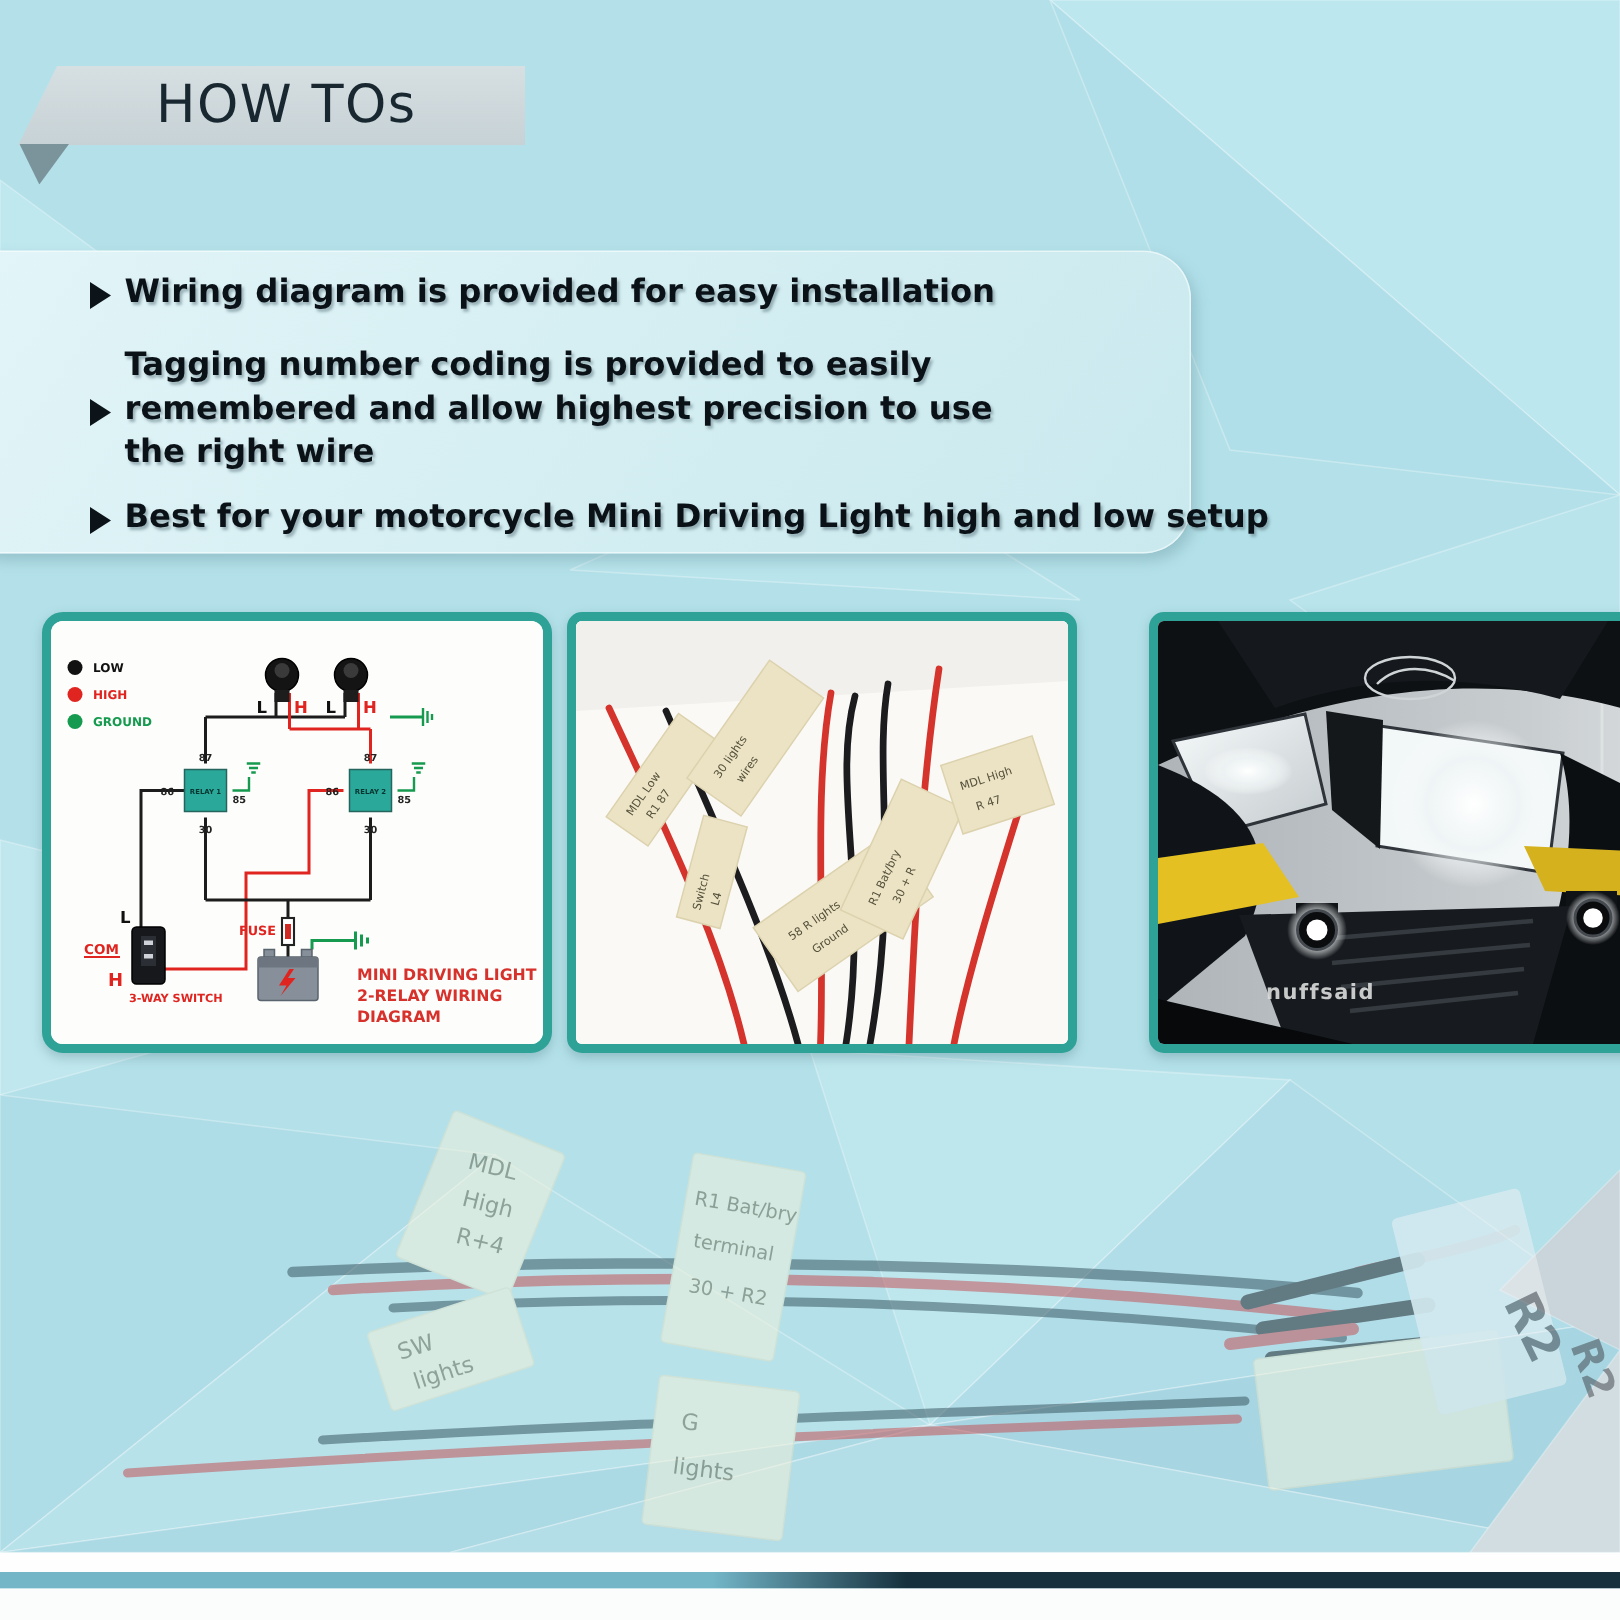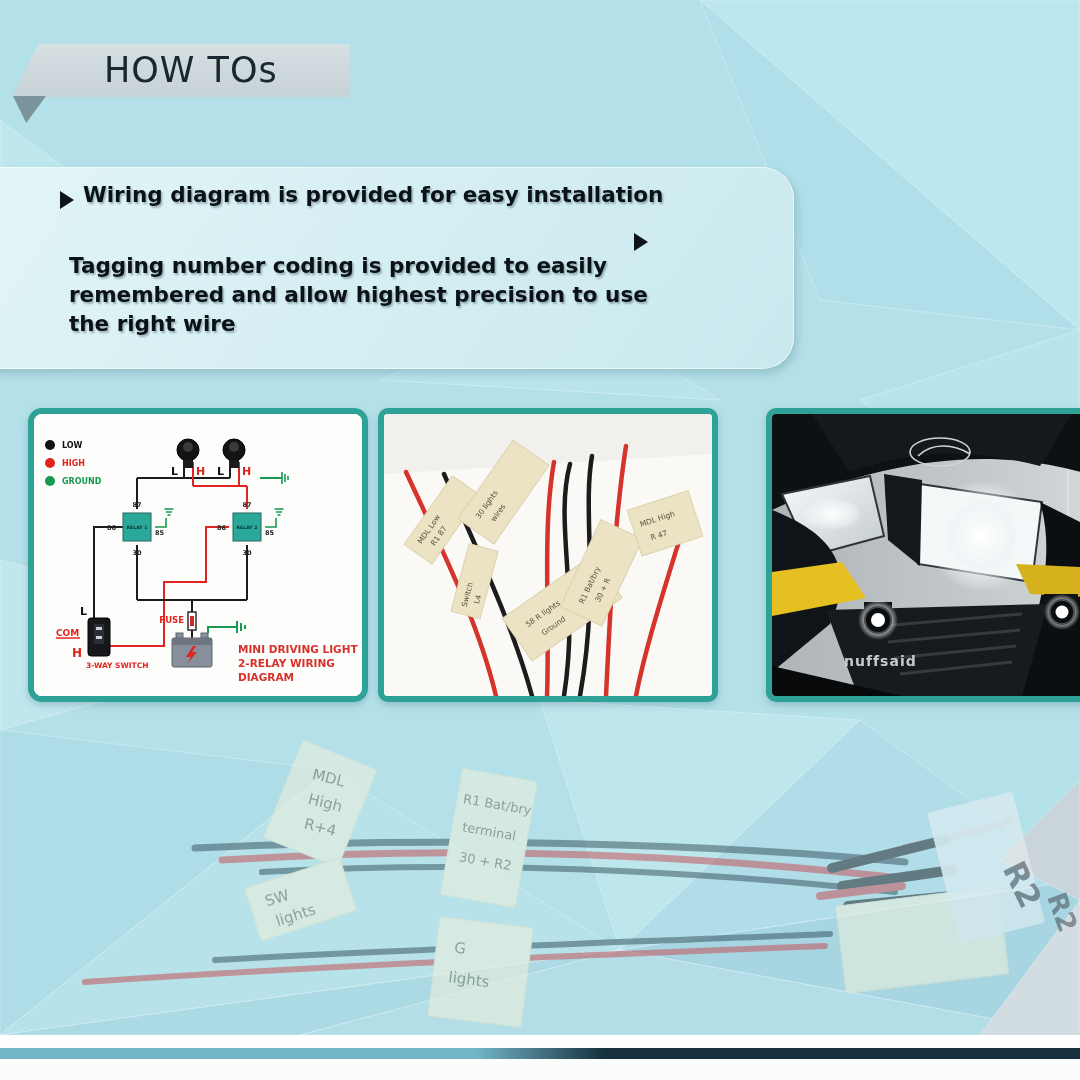--- a/index.html
+++ b/index.html
@@ -22,21 +22,21 @@
     left:104px;top:44px;height:53px;line-height:53px;
     font-size:35px;font-weight:normal;color:#192830;letter-spacing:1px;
     font-family:"DejaVu Sans",sans-serif;
   }
   
   .panel{
     left:-30px;top:167px;width:824px;height:202px;border-radius:32px;
     background:linear-gradient(125deg,#e3f5f8 0%,#d4eef2 55%,#c9e9ee 100%);
     box-shadow:3px 5px 9px rgba(105,150,160,0.40), inset 0 0 0 1px rgba(255,255,255,0.55);
   }
-  .bullet{position:absolute;display:flex;align-items:flex-end;padding-left:32px;}
+  .bullet{position:absolute;display:flex;align-items:center;padding-left:32px;}
   .bullet-arrow{
     width:0;height:0;border-left:14px solid #0c141a;
     border-top:9px solid transparent;border-bottom:9px solid transparent;
     margin-top:4px;flex:0 0 auto;
   }
   .bullet-text{
     margin-left:9px;font-size:21.5px;font-weight:bold;color:#0b1217;
     line-height:29px;white-space:pre-line;
     text-shadow:1.5px 2px 2px rgba(95,120,130,0.55);
     font-family:"DejaVu Sans",sans-serif;
@@ -137,25 +137,29 @@
 
   <div class="abs ribbon"></div>
   <div class="abs ribbon-fold"></div>
   <div class="abs ribbon-title">HOW TOs</div>
 
   <div class="abs panel"></div>
   <div class="bullet abs" style="left:28px;top:180px;">
     <span class="bullet-arrow"></span>
     <span class="bullet-text">Wiring diagram is provided for easy installation</span>
   </div>
-  <div class="bullet abs" style="left:28px;top:229px;flex-direction:column;">
+  <div class="bullet abs" style="left:28px;top:229px;">
     <span class="bullet-arrow"></span>
     <span class="bullet-text">Tagging number coding is provided to easily
 remembered and allow highest precision to use
 the right wire</span>
+  </div>
+  <div class="bullet abs" style="left:28px;top:330px;">
+    <span class="bullet-arrow"></span>
+    <span class="bullet-text">Best for your motorcycle Mini Driving Light high and low setup</span>
   </div>
 
   <div class="abs card" style="left:28px;border-radius:14px;">
     <svg width="328" height="282" viewBox="0 0 328 282">
       <rect width="328" height="282" fill="#fdfdfb"></rect>
 
       <g font-family="DejaVu Sans, sans-serif" font-weight="bold" font-size="8">
         <circle cx="16" cy="31" r="5" fill="#111111"></circle>
         <text x="28" y="34" fill="#111111">LOW</text>
         <circle cx="16" cy="49" r="5" fill="#e0241f"></circle>

